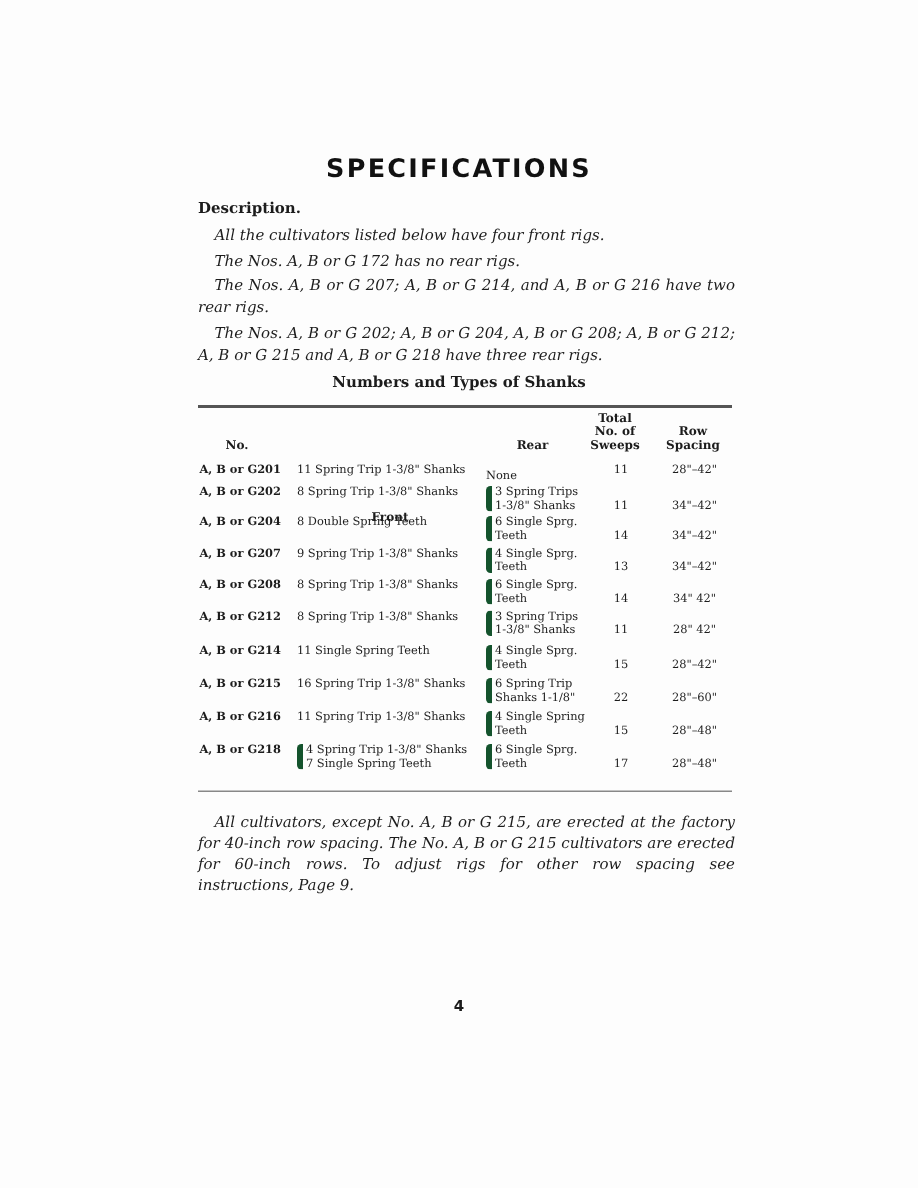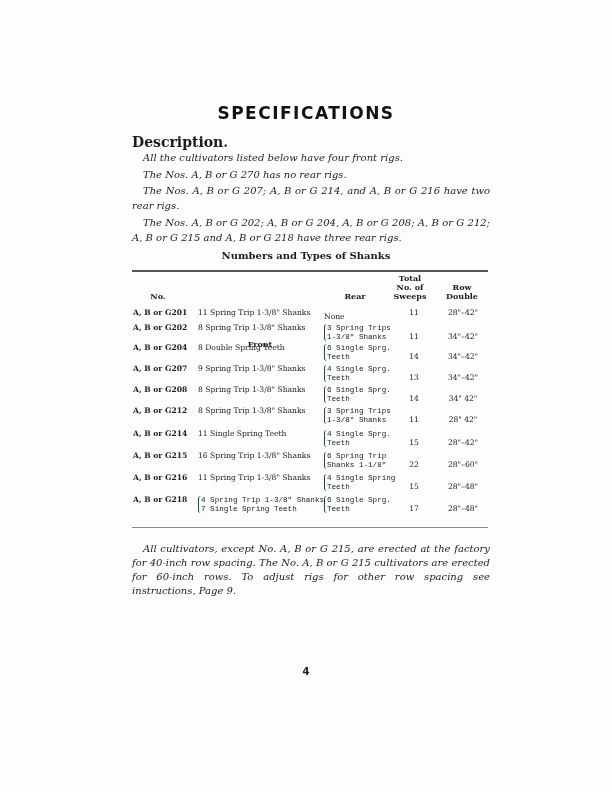--- a/index.html
+++ b/index.html
@@ -6,21 +6,21 @@
     body {
       width: 612px; height: 792px; background: #fdfdfd; position: relative;
       font-family: "DejaVu Serif", serif; color: #1c1c1c; overflow: hidden;
     }
     .title {
       position: absolute; top: 103px; left: 0; width: 612px; text-align: center;
       font-family: "DejaVu Sans", sans-serif; font-weight: bold; font-size: 17px;
       letter-spacing: 1.5px; color: #111;
     }
     .desc-head {
-      position: absolute; top: 134px; left: 132px; font-size: 14px; font-weight: bold;
+      position: absolute; top: 134px; left: 132px; font-size: 10px; font-weight: bold;
     }
     .para {
       position: absolute; left: 132px; width: 358px; font-size: 10px; line-height: 15px;
       text-indent: 11px; text-align: justify; font-style: italic;
     }
     .p1 { top: 150px; }
     .p2 { top: 167px; }
     .p3 { top: 183px; }
     .p4 { top: 215px; }
     .tbl-title {
@@ -38,55 +38,55 @@
     .th-rear { left: 335px; width: 40px; top: 292px; }
     .th-sweeps { left: 393px; width: 34px; top: 274px; }
     .th-spacing { left: 437px; width: 50px; top: 283px; }
     .row { position: absolute; left: 132px; width: 360px; font-size: 7.6px; line-height: 8.5px; }
     .c { position: absolute; white-space: nowrap; }
     .c-no { left: 1px; font-weight: bold; }
     .c-front { left: 66px; }
     .c-rear { left: 192px; }
     .c-sweeps { left: 272px; width: 20px; text-align: center; }
     .c-spacing { left: 311px; width: 40px; text-align: center; }
-    .brace { border-left: 1px solid #14532d; padding-left: 2px; border-radius: 3px 0 0 3px; font-family: Liberation Mono, monospace; }
+    .brace { border-left: 4px solid #14532d; padding-left: 2px; border-radius: 3px 0 0 3px; }
     .closing {
       position: absolute; left: 132px; top: 542px; width: 358px; font-size: 10px;
       line-height: 14px; text-indent: 11px; text-align: justify; font-style: italic;
     }
     .page-num {
       position: absolute; top: 666px; left: 0; width: 612px; text-align: center;
       font-family: "DejaVu Sans", sans-serif; font-weight: bold; font-size: 10px;
     }
   </style>
 </head>
 <body>
 
 <div class="title">SPECIFICATIONS</div>
 
 <div class="desc-head">Description.</div>
 <div class="para p1">All the cultivators listed below have four front rigs.</div>
-<div class="para p2">The Nos. A, B or G 270 has no rear rigs.</div>
+<div class="para p2">The Nos. A, B or G 172 has no rear rigs.</div>
 <div class="para p3">The Nos. A, B or G 207; A, B or G 214, and A, B or G 216 have two rear rigs.</div>
 <div class="para p4">The Nos. A, B or G 202; A, B or G 204, A, B or G 208; A, B or G 212; A, B or G 215 and A, B or G 218 have three rear rigs.</div>
 
 <div class="tbl-title">Numbers and Types of Shanks</div>
 <div class="rule rule-top"></div>
 
 <div class="th th-no">No.</div>
 <div class="th th-front">Front</div>
 <div class="th th-rear">Rear</div>
 <div class="th th-sweeps">
   <div>Total</div>
   <div>No. of</div>
   <div>Sweeps</div>
 </div>
 <div class="th th-spacing">
   <div>Row</div>
-  <div>Double</div>
+  <div>Spacing</div>
 </div>
 
 <div id="table-body">
     <div class="row" style="top: 309px;">
       <span class="c c-no" style="top:0">A, B or G201</span>
       <span class="c c-front" style="top:0">11 Spring Trip 1-3/8" Shanks</span>
       <span class="c c-rear" style="top:4px">None</span>
       <span class="c c-sweeps" style="top:0px">11</span>
       <span class="c c-spacing" style="top:0px">28"–42"</span>
     </div>

